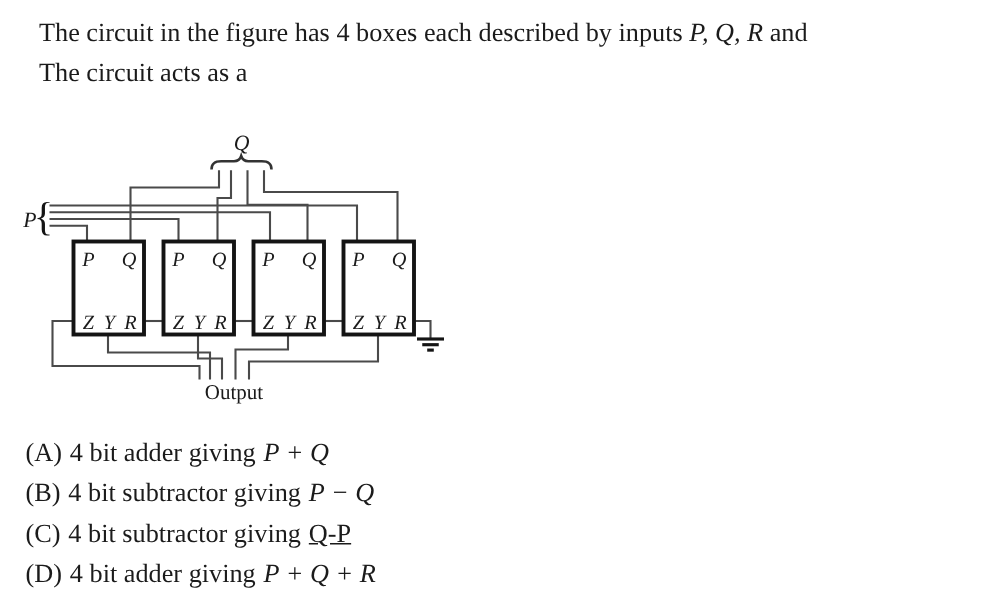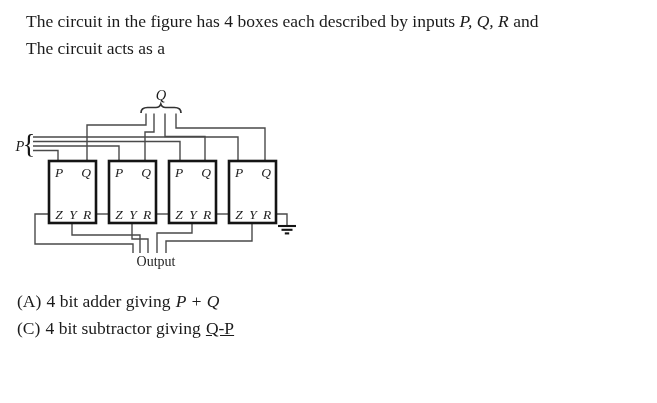--- a/index.html
+++ b/index.html
@@ -102,14 +102,16 @@
     <text class="m" x="239" y="219" text-anchor="middle">Z</text>
     <text class="m" x="253" y="219" text-anchor="middle">Y</text>
     <text class="m" x="267" y="219" text-anchor="middle">R</text>
   </g>
 
   <text class="rmt m" x="156" y="266" text-anchor="middle">Output</text>
 </svg>
 
 <div class="options">
   <div class="opt"><span class="lab">(A)</span><span class="txt">4 bit adder giving</span><span class="mi">P + Q</span></div>
+  <div class="opt"><span class="lab">(B)</span><span class="txt">4 bit subtractor giving</span><span class="mi">P − Q</span></div>
   <div class="opt"><span class="lab">(C)</span><span class="txt">4 bit subtractor giving</span><span class="rm">Q-P</span></div>
+  <div class="opt"><span class="lab">(D)</span><span class="txt">4 bit adder giving</span><span class="mi">P + Q + R</span></div>
 </div>
 
 </body></html>

